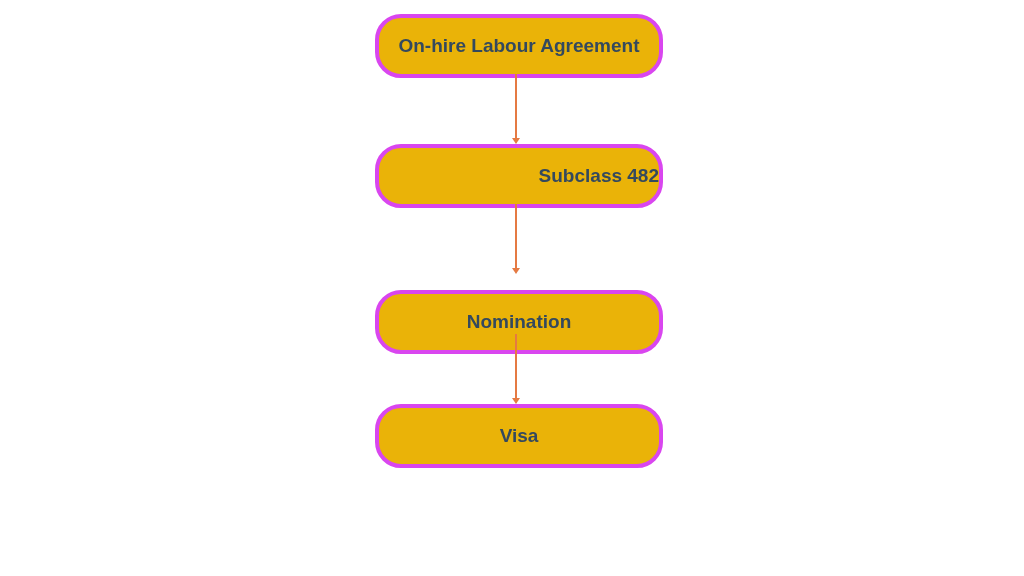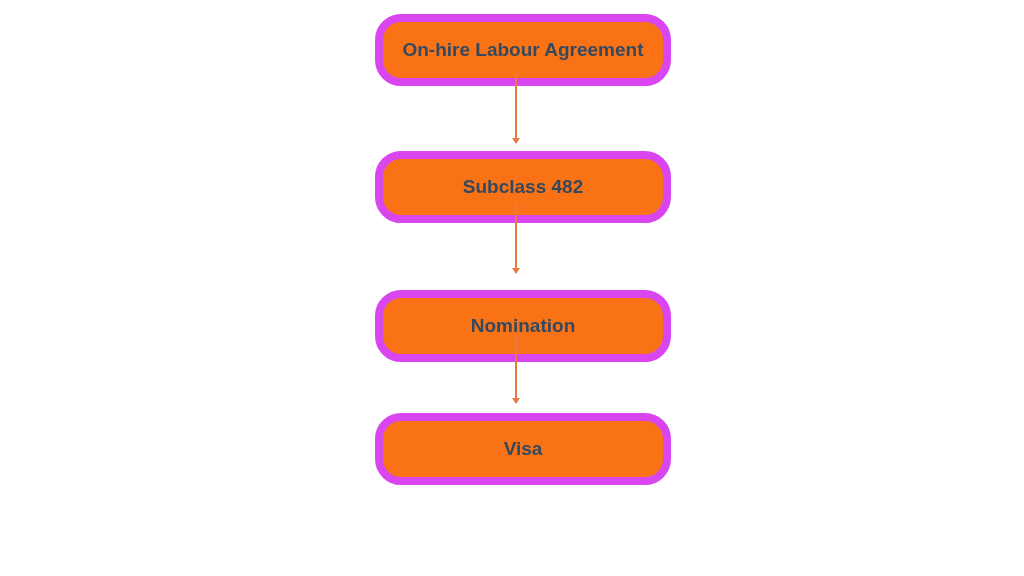--- a/index.html
+++ b/index.html
@@ -1,42 +1,42 @@
 <!DOCTYPE html>
 <html><head>
 <meta charset="utf-8">
 <style>
   html, body { margin: 0; padding: 0; }
   body { width: 1024px; height: 576px; background: #ffffff; position: relative; overflow: hidden; font-family: "Liberation Sans", sans-serif; }
   .node {
     position: absolute; left: 375px; width: 280px; height: 56px;
-    background: #f97316; border: 8px solid #d946ef; border-radius: 26px;
+    background: #eab308; border: 4px solid #d946ef; border-radius: 26px;
     display: flex; align-items: center; justify-content: center;
     color: #34495e; font-weight: bold; font-size: 19px; box-sizing: content-box;
   }
   .edge { position: absolute; left: 515px; width: 2px; background: #e57a43; }
   .arrowhead { position: absolute; left: 512px; width: 0; height: 0;
     border-left: 4px solid transparent; border-right: 4px solid transparent; border-top: 6px solid #e57a43; }
 </style>
 </head>
 <body>
 
 <div class="node" style="top:14px;">
   <span>On-hire Labour Agreement</span>
 </div>
 <div class="edge" style="top:74px;height:64px;"></div>
 <div class="arrowhead" style="top:138px;"></div>
 
-<div class="node" style="top:151px;">
+<div class="node" style="top:144px;justify-content:flex-end;">
   <span>Subclass 482</span>
 </div>
 <div class="edge" style="top:204px;height:64px;"></div>
 <div class="arrowhead" style="top:268px;"></div>
 
 <div class="node" style="top:274px;margin-top:16px;">
   <span>Nomination</span>
 </div>
 <div class="edge" style="top:334px;height:64px;"></div>
 <div class="arrowhead" style="top:398px;"></div>
 
-<div class="node" style="top:413px;">
+<div class="node" style="top:404px;">
   <span>Visa</span>
 </div>
 
 </body></html>

